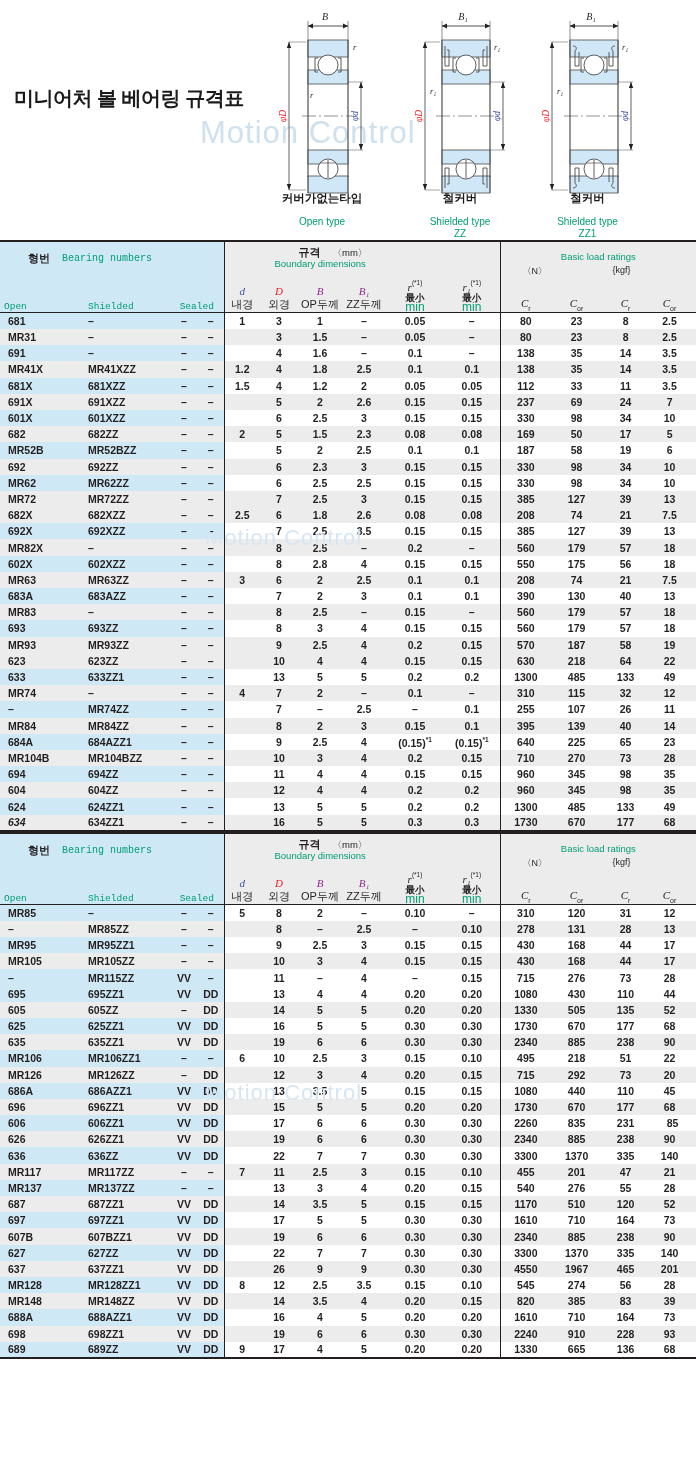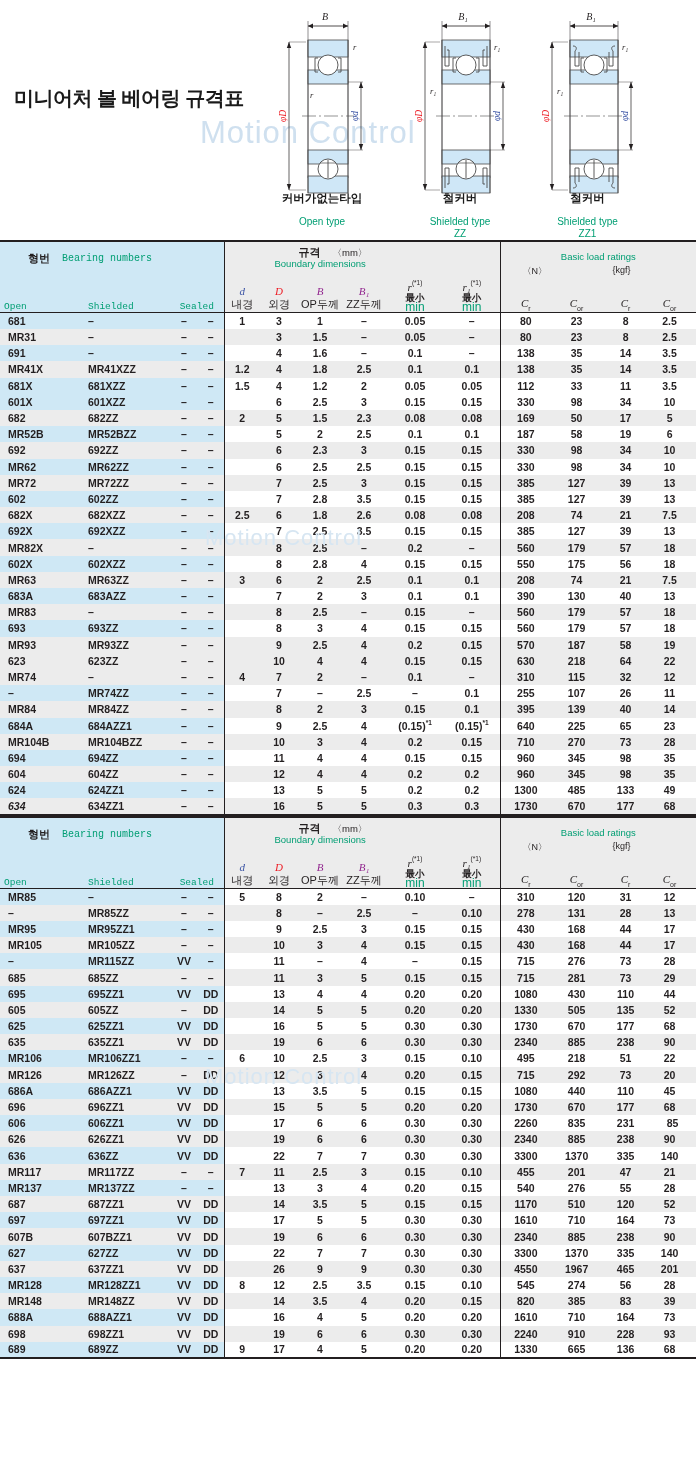--- a/index.html
+++ b/index.html
@@ -384,20 +384,36 @@
           <td class="dv num">4</td>
           <td class="dv num">1.2</td>
           <td class="dv num">2</td>
           <td class="dv num">0.05</td>
           <td class="dv num">0.05</td>
           <td class="dv num bl">112</td>
           <td class="dv num">33</td>
           <td class="dv num">11</td>
           <td class="dv num" style="padding-right: 6px;">3.5</td>
         </tr>
+        <tr class="r-even">
+          <td class="nm rowtxt c-open">691X</td>
+          <td class="nm rowtxt c-shield">691XZZ</td>
+          <td class="nm rowtxt c-vv">–</td>
+          <td class="nm rowtxt c-dd">–</td>
+          <td class="dv num bl"></td>
+          <td class="dv num">5</td>
+          <td class="dv num">2</td>
+          <td class="dv num">2.6</td>
+          <td class="dv num">0.15</td>
+          <td class="dv num">0.15</td>
+          <td class="dv num bl">237</td>
+          <td class="dv num">69</td>
+          <td class="dv num">24</td>
+          <td class="dv num" style="padding-right: 6px;">7</td>
+        </tr>
         <tr class="r-odd">
           <td class="nm rowtxt c-open">601X</td>
           <td class="nm rowtxt c-shield">601XZZ</td>
           <td class="nm rowtxt c-vv">–</td>
           <td class="nm rowtxt c-dd">–</td>
           <td class="dv num bl"></td>
           <td class="dv num">6</td>
           <td class="dv num">2.5</td>
           <td class="dv num">3</td>
           <td class="dv num">0.15</td>
@@ -473,36 +489,20 @@
         </tr>
         <tr class="r-even">
           <td class="nm rowtxt c-open">MR72</td>
           <td class="nm rowtxt c-shield">MR72ZZ</td>
           <td class="nm rowtxt c-vv">–</td>
           <td class="nm rowtxt c-dd">–</td>
           <td class="dv num bl"></td>
           <td class="dv num">7</td>
           <td class="dv num">2.5</td>
           <td class="dv num">3</td>
-          <td class="dv num">0.15</td>
-          <td class="dv num">0.15</td>
-          <td class="dv num bl">385</td>
-          <td class="dv num">127</td>
-          <td class="dv num">39</td>
-          <td class="dv num" style="padding-right: 6px;">13</td>
-        </tr>
-        <tr class="r-odd">
-          <td class="nm rowtxt c-open">602</td>
-          <td class="nm rowtxt c-shield">602ZZ</td>
-          <td class="nm rowtxt c-vv">–</td>
-          <td class="nm rowtxt c-dd">–</td>
-          <td class="dv num bl"></td>
-          <td class="dv num">7</td>
-          <td class="dv num">2.8</td>
-          <td class="dv num">3.5</td>
           <td class="dv num">0.15</td>
           <td class="dv num">0.15</td>
           <td class="dv num bl">385</td>
           <td class="dv num">127</td>
           <td class="dv num">39</td>
           <td class="dv num" style="padding-right: 6px;">13</td>
         </tr>
         <tr class="r-even">
           <td class="nm rowtxt c-open">682X</td>
           <td class="nm rowtxt c-shield">682XZZ</td>
@@ -655,20 +655,36 @@
           <td class="dv num bl"></td>
           <td class="dv num">10</td>
           <td class="dv num">4</td>
           <td class="dv num">4</td>
           <td class="dv num">0.15</td>
           <td class="dv num">0.15</td>
           <td class="dv num bl">630</td>
           <td class="dv num">218</td>
           <td class="dv num">64</td>
           <td class="dv num" style="padding-right: 6px;">22</td>
+        </tr>
+        <tr class="r-odd">
+          <td class="nm rowtxt c-open">633</td>
+          <td class="nm rowtxt c-shield">633ZZ1</td>
+          <td class="nm rowtxt c-vv">–</td>
+          <td class="nm rowtxt c-dd">–</td>
+          <td class="dv num bl"></td>
+          <td class="dv num">13</td>
+          <td class="dv num">5</td>
+          <td class="dv num">5</td>
+          <td class="dv num">0.2</td>
+          <td class="dv num">0.2</td>
+          <td class="dv num bl">1300</td>
+          <td class="dv num">485</td>
+          <td class="dv num">133</td>
+          <td class="dv num" style="padding-right: 6px;">49</td>
         </tr>
         <tr class="r-even">
           <td class="nm rowtxt c-open">MR74</td>
           <td class="nm rowtxt c-shield">–</td>
           <td class="nm rowtxt c-vv">–</td>
           <td class="nm rowtxt c-dd">–</td>
           <td class="dv num bl">4</td>
           <td class="dv num">7</td>
           <td class="dv num">2</td>
           <td class="dv num">–</td>
@@ -965,36 +981,20 @@
           <td class="dv num">11</td>
           <td class="dv num">–</td>
           <td class="dv num">4</td>
           <td class="dv num">–</td>
           <td class="dv num">0.15</td>
           <td class="dv num bl">715</td>
           <td class="dv num">276</td>
           <td class="dv num">73</td>
           <td class="dv num" style="padding-right: 6px;">28</td>
         </tr>
-        <tr class="r-even">
-          <td class="nm rowtxt c-open">685</td>
-          <td class="nm rowtxt c-shield">685ZZ</td>
-          <td class="nm rowtxt c-vv">–</td>
-          <td class="nm rowtxt c-dd">–</td>
-          <td class="dv num bl"></td>
-          <td class="dv num">11</td>
-          <td class="dv num">3</td>
-          <td class="dv num">5</td>
-          <td class="dv num">0.15</td>
-          <td class="dv num">0.15</td>
-          <td class="dv num bl">715</td>
-          <td class="dv num">281</td>
-          <td class="dv num">73</td>
-          <td class="dv num" style="padding-right: 6px;">29</td>
-        </tr>
         <tr class="r-odd">
           <td class="nm rowtxt c-open">695</td>
           <td class="nm rowtxt c-shield">695ZZ1</td>
           <td class="nm rowtxt c-vv">VV</td>
           <td class="nm rowtxt c-dd">DD</td>
           <td class="dv num bl"></td>
           <td class="dv num">13</td>
           <td class="dv num">4</td>
           <td class="dv num">4</td>
           <td class="dv num">0.20</td>

